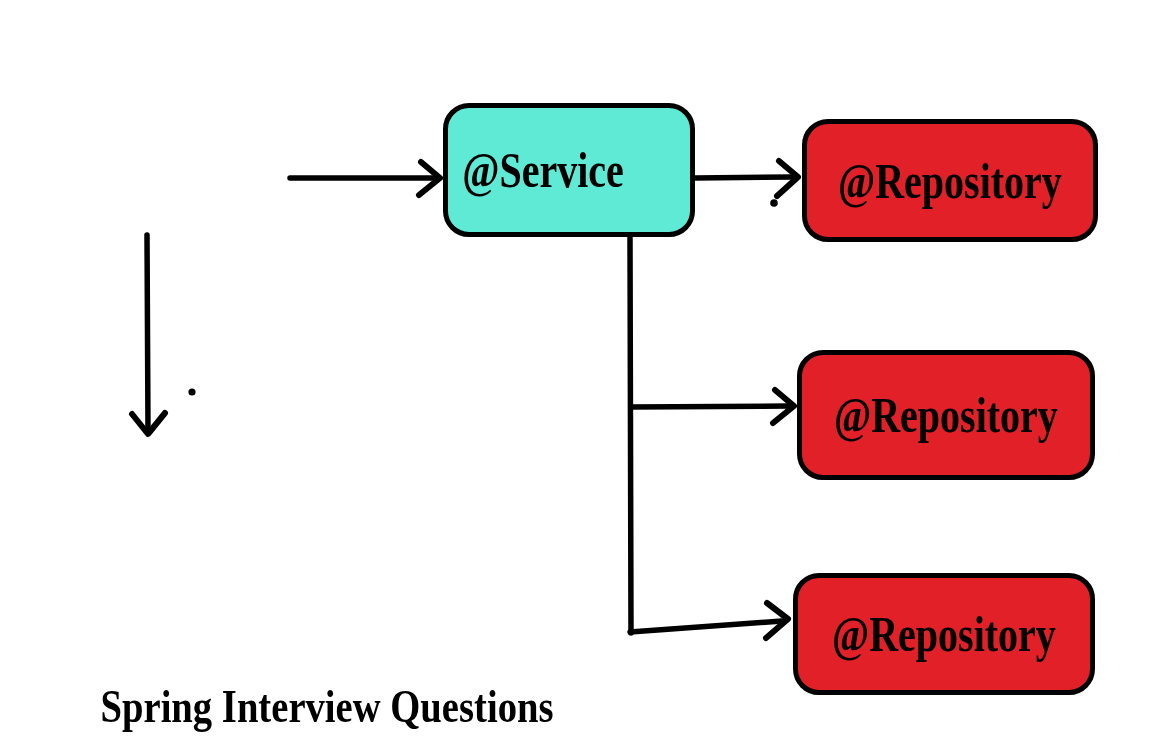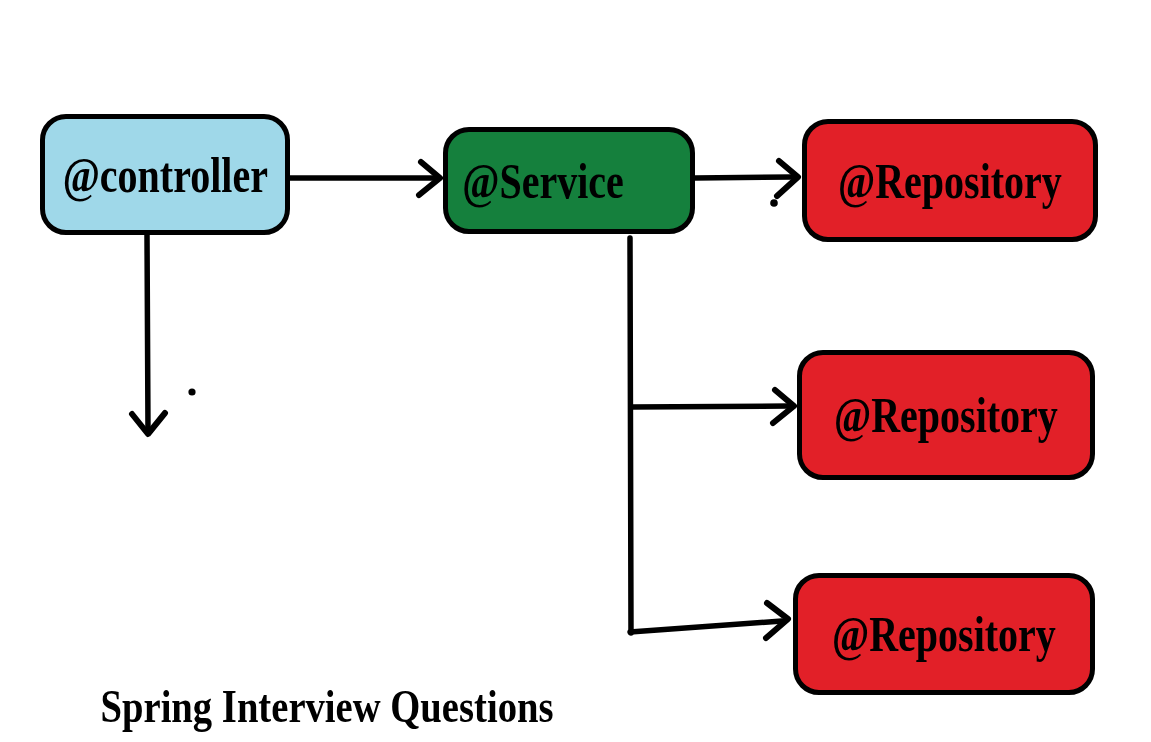--- a/index.html
+++ b/index.html
@@ -28,21 +28,21 @@
     font-weight: bold;
   }
   .rounded { border-radius: 26px; }
   .label {
     font-size: 50px;
     line-height: 1;
     white-space: nowrap;
     transform: scaleX(0.8);
   }
   .controller { left: 40px;  top: 114px; width: 250px; height: 121px; background: #9FD8E9; }
-  .service    { left: 443px; top: 127px; width: 252px; height: 107px; background: #15803d; }
+  .service    { left: 443px; top: 103px; width: 252px; height: 134px; background: #5eead4; }
   .service .label { position: relative; left: -26px; }
   .repo1      { left: 802px; top: 119px; width: 296px; height: 123px; background: #E22028; }
   .repo2      { left: 797px; top: 350px; width: 298px; height: 130px; background: #E22028; }
   .repo3      { left: 793px; top: 573px; width: 302px; height: 122px; background: #E22028; }
   .view {
     left: 43px; top: 435px; width: 220px; height: 220px;
     background: #ffffff;
     border-width: 6px;
     border-radius: 0;
   }
@@ -87,23 +87,20 @@
 
       <path d="M147 235 L148 429"></path>
       <polyline points="132,414 148,434 165,413" stroke-width="6"></polyline>
     </g>
     <g fill="#000000" stroke="none">
       <circle cx="192" cy="392" r="3.6"></circle>
       <circle cx="774" cy="203" r="3.8"></circle>
     </g>
   </svg>
 
-  <div class="node rounded controller">
-    <span class="label">@controller</span>
-  </div>
 
   <div class="node rounded service">
     <span class="label">@Service</span>
   </div>
 
   <div class="node rounded repo1">
     <span class="label">@Repository</span>
   </div>
 
   <div class="node rounded repo2">

